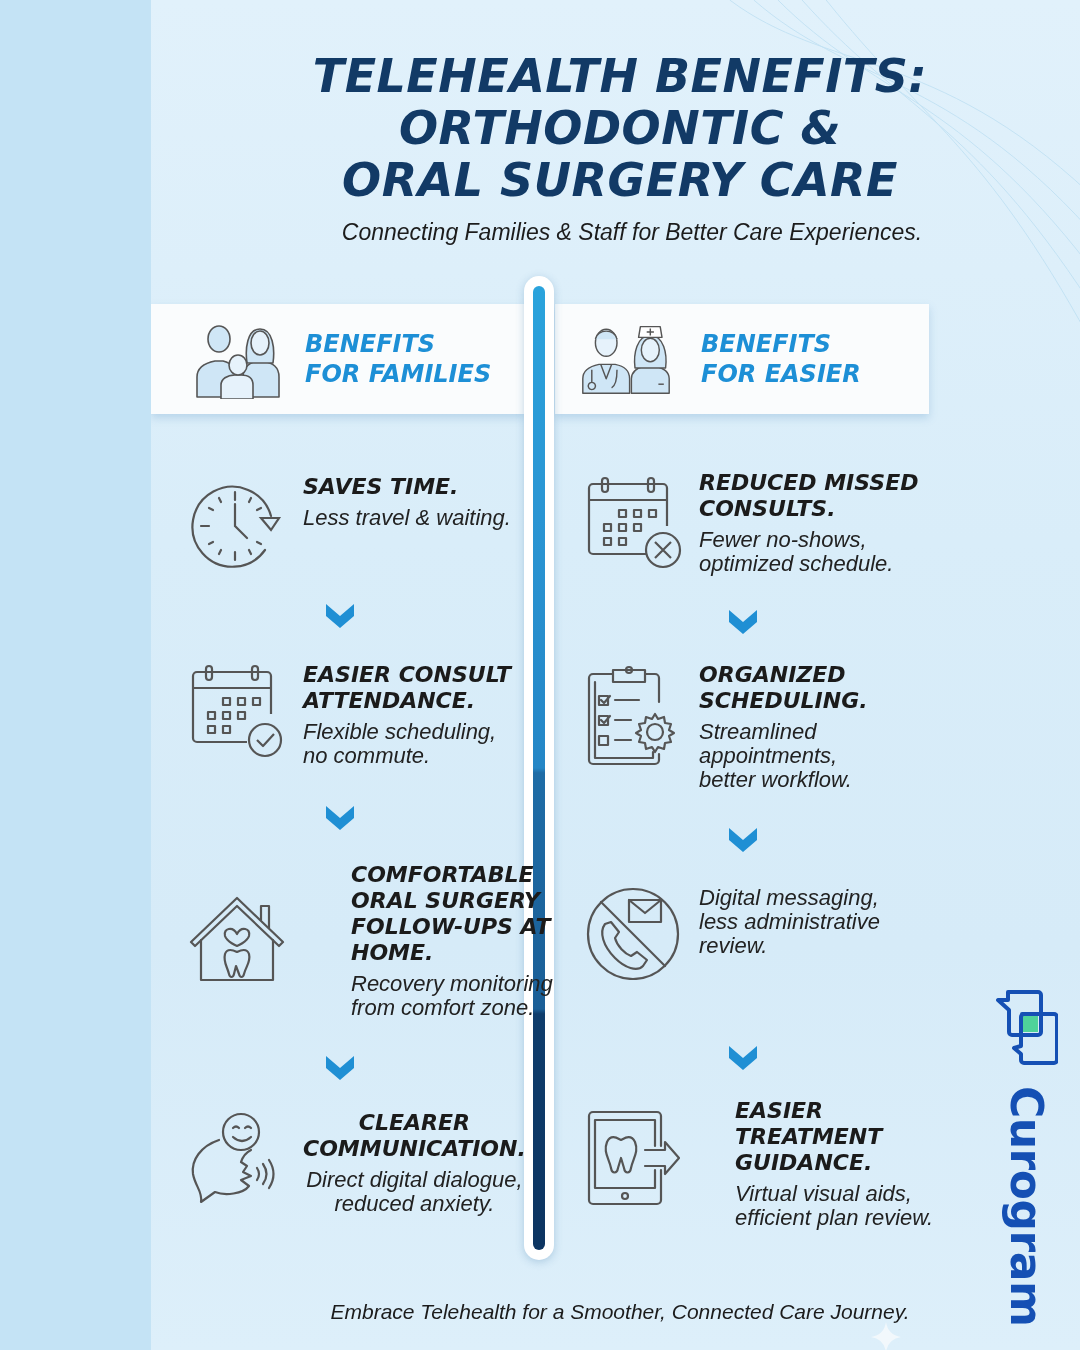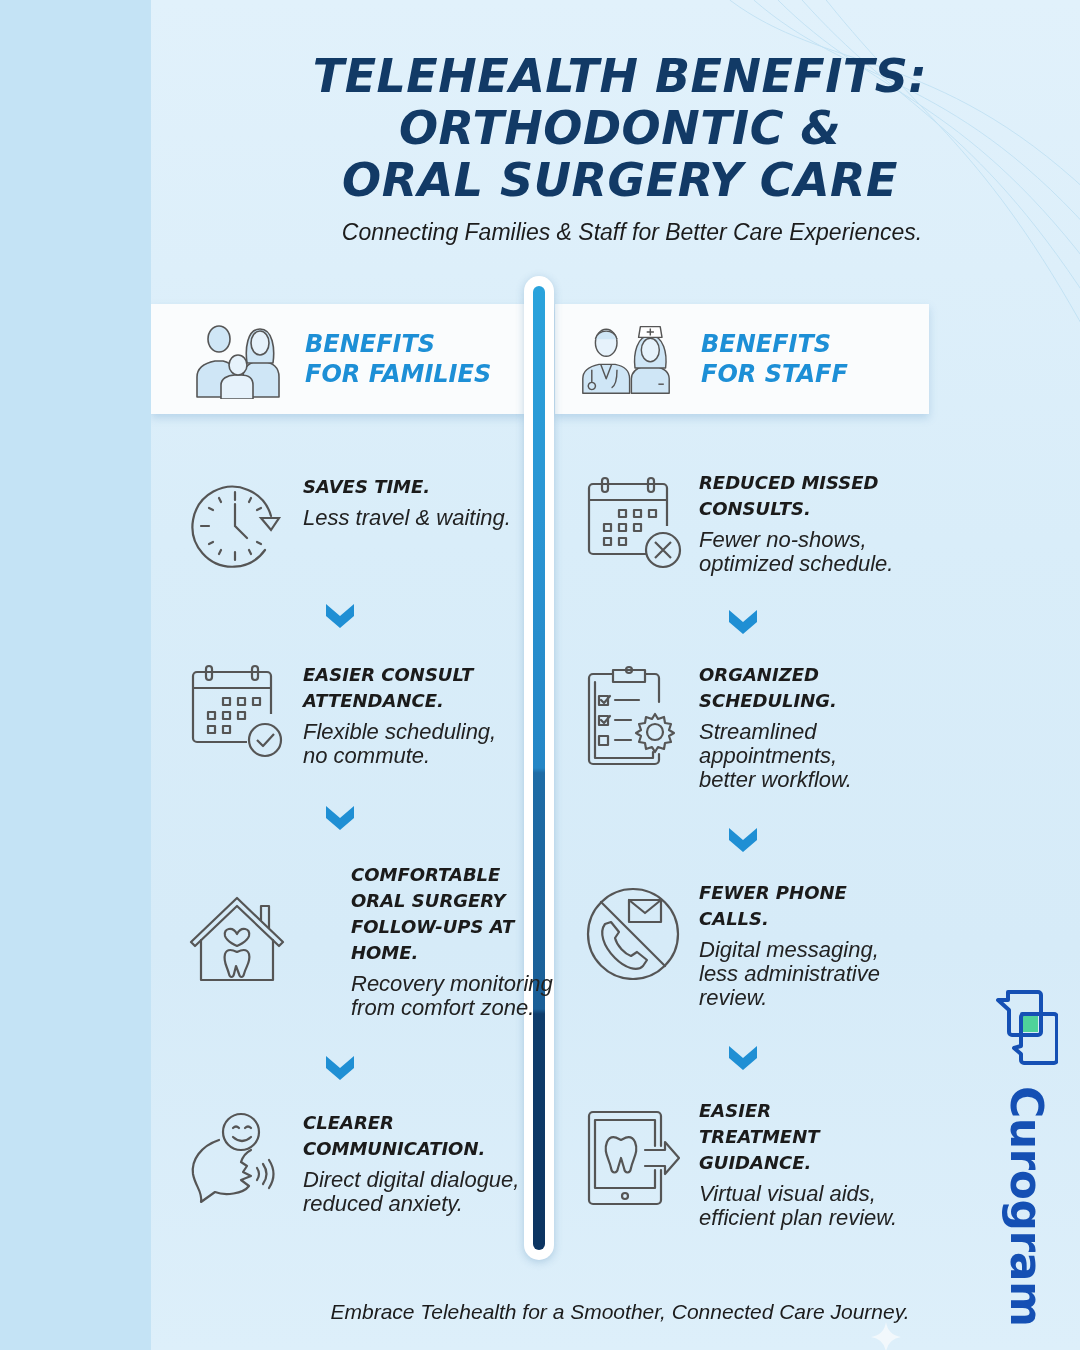--- a/index.html
+++ b/index.html
@@ -85,21 +85,21 @@
       position: absolute;
       display: flex;
       align-items: flex-start;
     }
     .item .icon { width: 100px; height: 100px; flex: none; }
     .item .text { margin-left: 14px; }
     .item-title {
       color: #1b1b1b;
       font-family: "DejaVu Sans", sans-serif;
       font-weight: bold;
-      font-size: 18px;
+      font-size: 22px;
       line-height: 26px;
     }
     .item-title span { display: block; }
     .item-desc {
       color: #222;
       font-size: 22px;
       line-height: 24px;
       margin-top: 6px;
     }
     .item-desc span { display: block; }
@@ -197,21 +197,21 @@
         <path d="M56 78 V62 C56 54 62 50 70 48 L82 48 C92 50 98 54 98 62 V78 Z"></path>
         <path d="M60 50 C58 34 62 14 77 14 C92 14 96 34 94 50 Z"></path>
         <ellipse cx="77" cy="30" rx="10" ry="13" fill="#e6f2fb"></ellipse>
         <path d="M64 16 L66 4 H88 L90 16 Z" fill="#fff"></path>
         <path d="M77 6 V14 M73 10 H81" fill="none"></path>
         <path d="M86 68 H92" fill="none"></path>
       </g>
     </svg>
     <div class="header-title">
       <span>BENEFITS</span>
-      <span>FOR STAFF</span>
+      <span>FOR EASIER</span>
     </div>
   </div>
 
   <div class="spine">
     <div class="spine-fill"></div>
   </div>
 
   <div class="item" style="left:38px; top:474px;">
     <svg class="icon" viewBox="0 0 100 100">
       <g fill="none" stroke="#555" stroke-width="2.2" stroke-linecap="round">
@@ -279,21 +279,21 @@
         <span>FOLLOW-UPS AT</span>
         <span>HOME.</span>
       </div>
       <div class="item-desc">
         <span>Recovery monitoring</span>
         <span>from comfort zone.</span>
       </div>
     </div>
   </div>
 
-  <div class="item" style="left:38px; top:1110px;">
+  <div class="item" style="left:38px; top:1110px;text-align:center;">
     <svg class="icon" viewBox="0 0 100 100">
       <g fill="none" stroke="#555" stroke-width="2.2" stroke-linecap="round" stroke-linejoin="round">
         <circle cx="52" cy="22" r="18"></circle>
         <path d="M44 18 q3 -3 6 0 M56 18 q3 -3 6 0"></path>
         <path d="M44 27 q9 8 18 0"></path>
         <path d="M30 30 C12 36 2 50 4 64 C6 76 14 82 12 92 L26 82 C36 86 54 84 60 76 L52 70 L62 66 L54 62 L58 56 L52 52 C54 46 58 42 62 40"></path>
         <path d="M68 58 q4 6 0 12 M74 54 q7 10 0 20 M80 50 q9 14 0 28"></path>
       </g>
     </svg>
     <div class="text">
@@ -385,33 +385,29 @@
     <svg class="icon" viewBox="0 0 100 100">
       <g fill="none" stroke="#555" stroke-width="2.2" stroke-linejoin="round" stroke-linecap="round">
         <circle cx="48" cy="54" r="45"></circle>
         <path d="M16 22 L80 86"></path>
         <rect x="44" y="20" width="32" height="22"></rect>
         <path d="M44 20 L60 33 L76 20"></path>
         <path d="M20 44 C14 52 18 66 30 78 C40 88 52 92 58 86 L62 80 L52 72 L46 76 C40 74 32 66 30 58 L34 52 L26 42 Z"></path>
       </g>
     </svg>
     <div class="text">
-      <div class="item-title">
-        <span>FEWER PHONE</span>
-        <span>CALLS.</span>
-      </div>
       <div class="item-desc">
         <span>Digital messaging,</span>
         <span>less administrative</span>
         <span>review.</span>
       </div>
     </div>
   </div>
 
-  <div class="item" style="left:434px; top:1098px;">
+  <div class="item" style="left:434px; top:1098px;gap:36px;">
     <svg class="icon" viewBox="0 0 100 100" style="margin-top:10px;">
       <g fill="none" stroke="#555" stroke-width="2.2" stroke-linejoin="round" stroke-linecap="round">
         <path d="M76 38 V8 a4 4 0 0 0 -4 -4 H8 a4 4 0 0 0 -4 4 V92 a4 4 0 0 0 4 4 H72 a4 4 0 0 0 4 -4 V62"></path>
         <path d="M70 38 V12 H10 V80 H70 V62"></path>
         <circle cx="40" cy="88" r="3"></circle>
         <path d="M60 42 H80 V34 L94 50 L80 66 V58 H60"></path>
         <path d="M22 34 C18 44 24 50 26 60 C27 66 32 66 33 60 L36 50 L39 60 C40 66 45 66 46 60 C48 50 54 44 50 34 C46 26 40 30 36 32 C32 30 26 26 22 34 Z"></path>
       </g>
     </svg>
     <div class="text">

